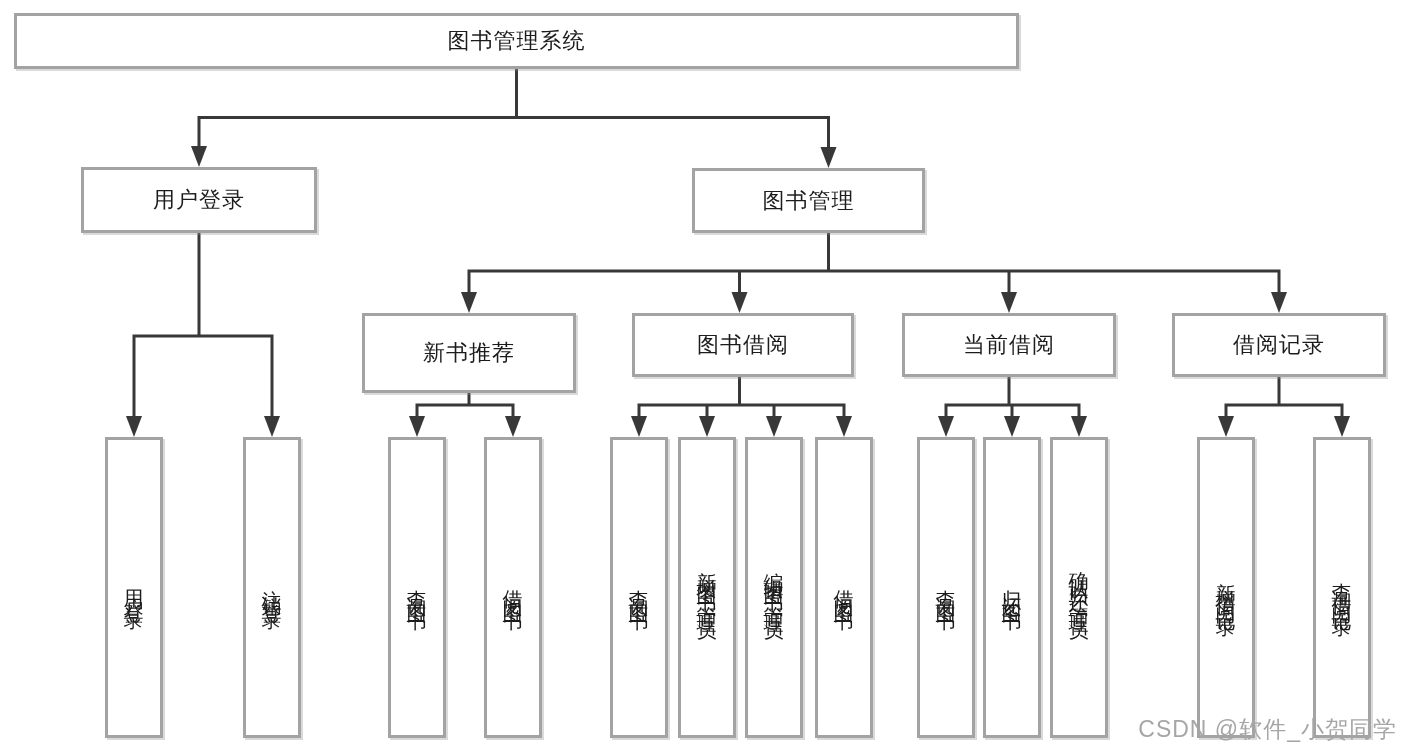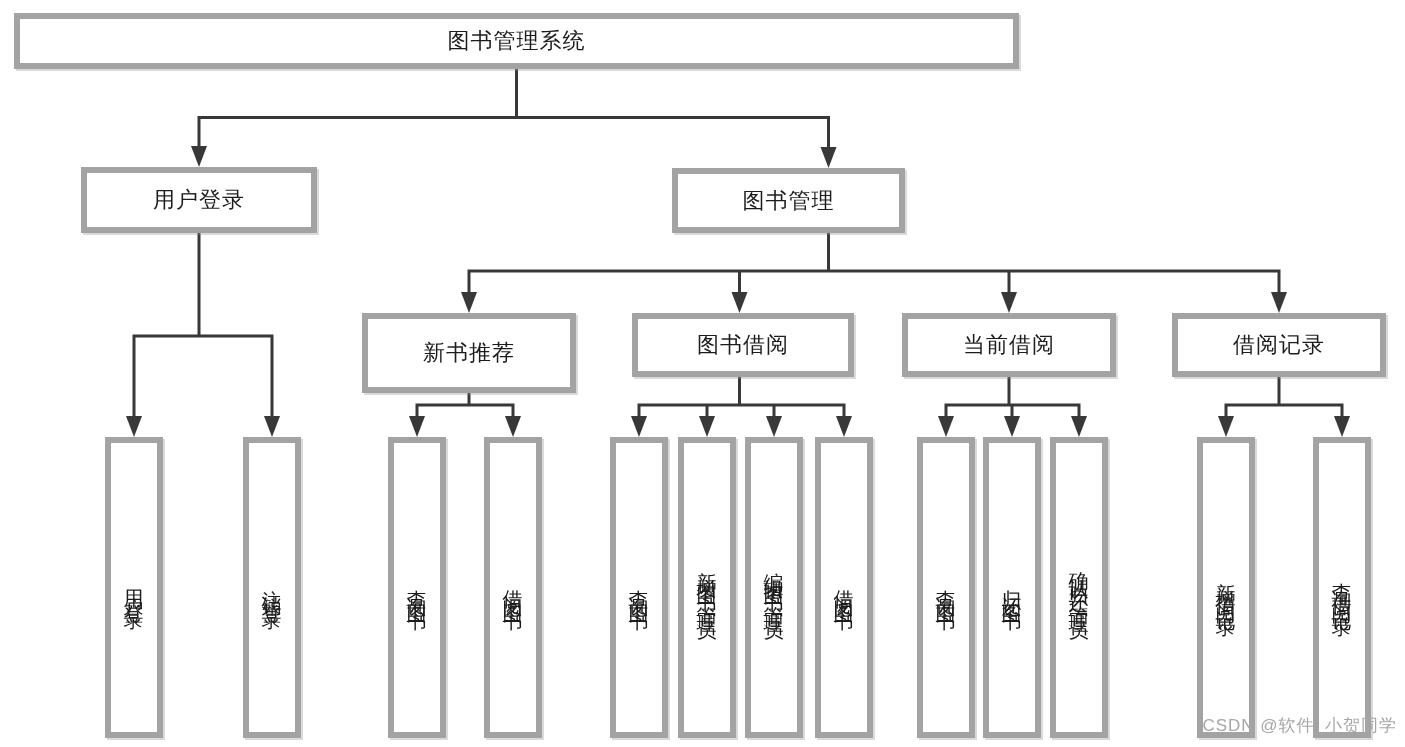--- a/index.html
+++ b/index.html
@@ -3,31 +3,31 @@
 <meta charset="utf-8">
 <style>
   html,body{margin:0;padding:0;background:#ffffff;}
   .stage{
     position:relative;width:1405px;height:747px;background:#ffffff;
     font-family:"Liberation Sans",sans-serif;overflow:hidden;
   }
   .wires{position:absolute;left:0;top:0;width:1405px;height:747px;}
   .box{
     position:absolute;box-sizing:border-box;background:#ffffff;
-    border:6px solid #a3a3a3;display:flex;align-items:center;justify-content:center;
+    border:3px solid #a3a3a3;display:flex;align-items:center;justify-content:center;
     color:#1c1c1c;box-shadow:2px 2px 0 rgba(150,150,150,0.35);
   }
   .hbox span{font-size:22px;letter-spacing:1px;white-space:nowrap;}
   .vbox span{
     writing-mode:vertical-rl;text-orientation:mixed;
     font-size:20px;letter-spacing:7px;line-height:1;white-space:nowrap;
   }
   .watermark{
     position:absolute;top:714px;right:8px;
-    font-size:17px;color:#a6a6a6;letter-spacing:1px;white-space:nowrap;
+    font-size:23px;color:#a6a6a6;letter-spacing:1px;white-space:nowrap;
   }
 </style>
 </head>
 <body>
 
 <div class="stage">
 
   <svg class="wires" viewBox="0 0 1405 747" xmlns="http://www.w3.org/2000/svg">
     <g stroke="#383838" stroke-width="3" fill="none">
 
@@ -68,21 +68,21 @@
     </g>
   </svg>
 
   <div class="box hbox" style="left:14px;top:13px;width:1005px;height:56px">
     <span>图书管理系统</span>
   </div>
 
   <div class="box hbox" style="left:81px;top:167px;width:236px;height:66px">
     <span>用户登录</span>
   </div>
-  <div class="box hbox" style="left:672px;top:168px;width:233px;height:65px">
+  <div class="box hbox" style="left:692px;top:168px;width:233px;height:65px">
     <span>图书管理</span>
   </div>
 
   <div class="box hbox" style="left:362px;top:313px;width:214px;height:80px">
     <span>新书推荐</span>
   </div>
   <div class="box hbox" style="left:632px;top:313px;width:222px;height:64px">
     <span>图书借阅</span>
   </div>
   <div class="box hbox" style="left:902px;top:313px;width:214px;height:64px">

